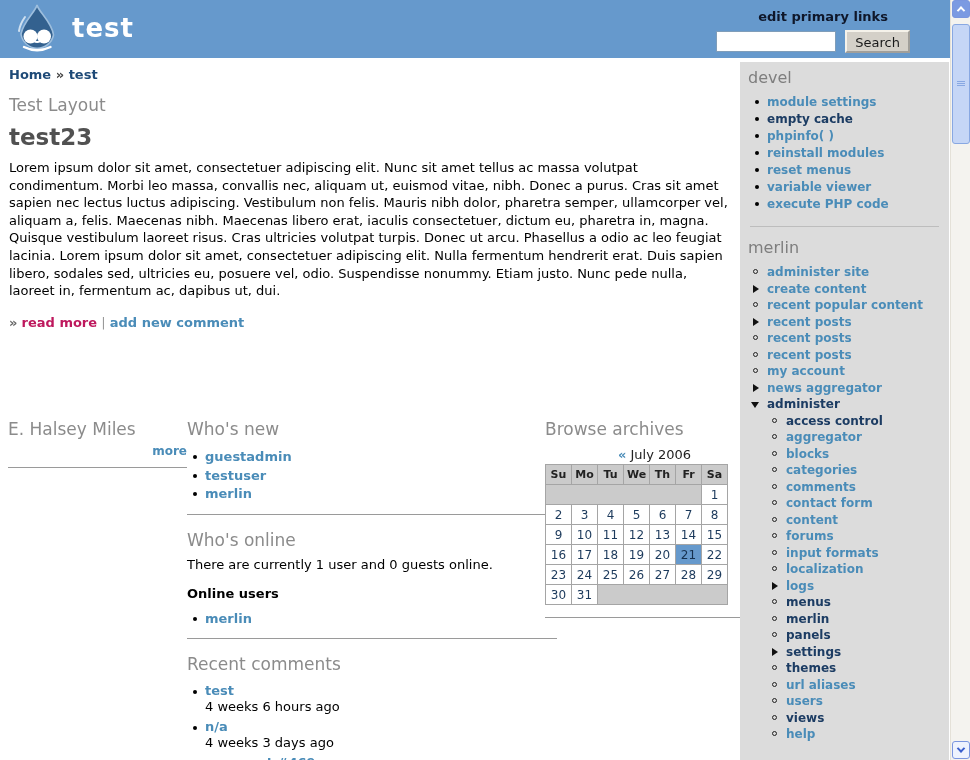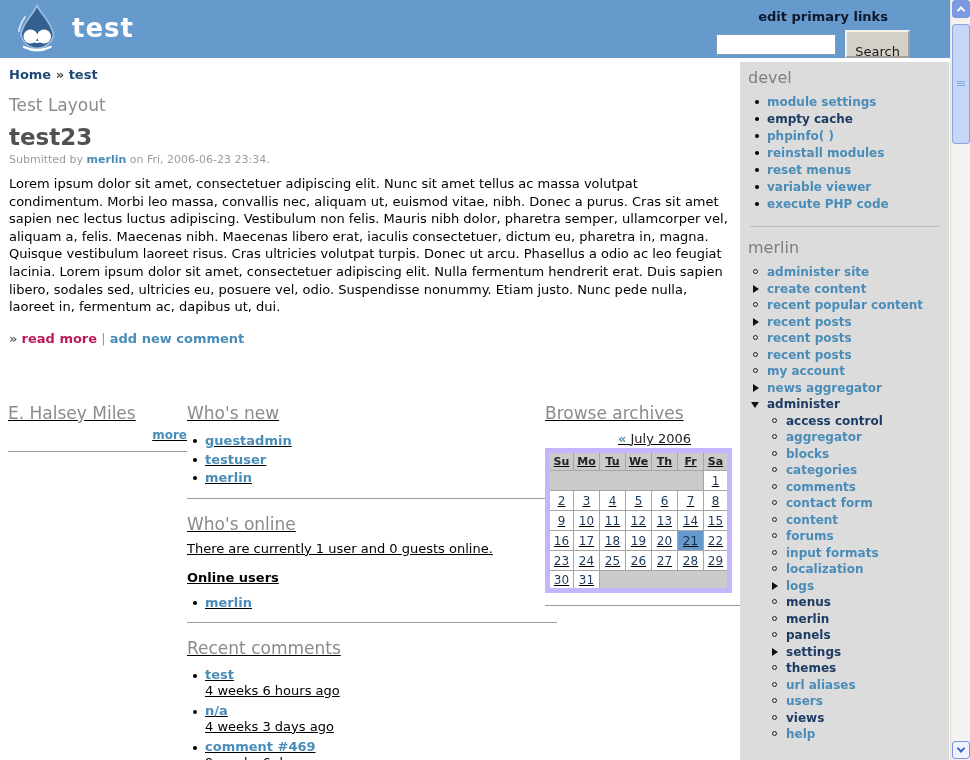--- a/index.html
+++ b/index.html
@@ -8,21 +8,21 @@
   body { position:relative; }
   a { text-decoration:none; cursor:pointer; }
 
   
   .header { position:absolute; left:0; top:0; width:950px; height:58px; background:#6699cc; }
   .logo { position:absolute; left:10px; top:2px; width:54px; height:56px; }
   .site-name { position:absolute; left:72px; top:13px; color:#fff; font-size:26px; font-weight:bold; letter-spacing:1px; }
   .edit-links { position:absolute; right:62px; top:9px; color:#0f172a; font-size:13px; font-weight:bold; }
   .search-wrap { position:absolute; right:40px; top:30px; }
   .search-input { width:120px; height:21px; border:1px solid #7f9db9; background:#fff; font-size:12px; padding:2px 3px; vertical-align:middle; }
-  .search-btn { height:23px; margin-left:4px; background:#d4d0c8; border:2px outset #f5f2ea; font-size:13px; color:#1a1a1a; padding:12px 8px; vertical-align:middle; font-family:"DejaVu Sans",sans-serif; }
+  .search-btn { height:23px; margin-left:4px; background:#d4d0c8; border:2px outset #f5f2ea; font-size:13px; color:#1a1a1a; padding:3px 8px; vertical-align:middle; font-family:"DejaVu Sans",sans-serif; }
 
   
   .scrollbar { position:absolute; right:0; top:0; width:20px; height:760px; background:#f4f3ef; border-left:1px solid #e4e1d8; }
   .sb-btn { position:absolute; left:1px; width:18px; height:18px; border-radius:3px; border:1px solid #7a96df; display:flex; align-items:center; justify-content:center; }
   .sb-up { top:0; background:#7b9ae2; }
   .sb-down { bottom:1px; background:#eef3fe; }
   .chev { width:6px; height:6px; border-style:solid; border-width:2px 2px 0 0; }
   .chev.up { border-color:#fff; transform:rotate(-45deg) translate(-1px,1px); }
   .chev.down { border-color:#3a5fcd; transform:rotate(135deg) translate(-1px,1px); }
   .sb-thumb { position:absolute; left:1px; top:24px; width:18px; height:120px; background:#c5d6f6; border:1px solid #88a8e2; border-radius:3px; }
@@ -39,42 +39,42 @@
   .submitted a { color:#4a8cb8; font-weight:bold; }
   .node-body { margin:9px 9px 0 9px; font-size:13px; line-height:17.6px; color:#000; }
   .node-links { margin:15px 0 0 9px; font-size:13px; }
   .node-links .mk { color:#666; font-weight:bold; }
   .node-links .sep { color:#999; }
   .lnk { color:#4a8cb8; font-weight:bold; }
   .lnk.dk { color:#be185d; }
   .vst { color:#1c3c63 !important; }
 
   
-  .col { position:absolute; top:340px;text-decoration:underline; }
+  .col { position:absolute; top:356px; }
   .col h2 { font-size:17px; font-weight:normal; color:#8b8b8b; padding-top:5px; }
   .col-left { left:8px; width:179px; }
   .col-mid { left:187px; width:370px; }
   .col-right { left:545px; width:185px; }
   .more-row { text-align:right; margin-top:5px; font-size:12px; }
   .rule { border:none; border-top:1px solid #9a9a9a; margin-top:9px; }
   .col-mid .rule { margin:10px 0; }
   ul.blist { list-style:none; margin-top:9px; }
   ul.blist li { padding-left:18px; position:relative; line-height:18.5px; font-size:13px; }
   .b-disc { position:absolute; left:6px; top:7px; width:4px; height:4px; background:#000; border-radius:50%; }
   .status-line { font-size:13px; margin-top:7px; color:#000; }
   .sub-head { font-size:13px; font-weight:bold; margin-top:14px; color:#000; }
   ul.clist { list-style:none; margin-top:9px; }
   ul.clist li { padding-left:18px; position:relative; font-size:13px; margin-bottom:5px; line-height:15.5px; }
   ul.clist .age { color:#000; }
 
   
   .cal { margin-top:8px; width:219px; }
   .cal-cap { text-align:center; font-size:13px; color:#222; margin-bottom:2px; }
   .cal-cap a { color:#4a8cb8; font-weight:bold; }
-  table.cal-t { border-collapse:collapse; border:5px solid #c4b5fd; }
+  table.cal-t { border-collapse:collapse; border:1px solid #c4b5fd; }
   .cal-t th { width:26px; height:20px; background:#cbcbcb; border:1px solid #a5a5a5; font-size:11px; color:#222; }
   .cal-t td { width:26px; height:20px; border:1px solid #a5a5a5; text-align:center; font-size:12px; color:#1c3a5c; background:#fff; cursor:pointer; }
   .cal-t td.empty { background:#cbcbcb; cursor:default; }
   .cal-t td.selected { background:#6699cc; color:#15304e; }
   .cal-rule { border:none; border-top:1px solid #9a9a9a; margin-top:12px; }
 
   
   .sidebar { position:absolute; left:740px; top:62px; width:209px; height:698px; background:#dcdcdc; padding:6px 0 0 8px; }
   .sidebar h2 { font-size:16px; font-weight:normal; color:#7e7e7e; }
   ul.devel { list-style:none; margin:7px 0 0 5px; }
@@ -114,25 +114,20 @@
 
   <div class="breadcrumb">
     <a>Home</a>
     <span>»</span>
     <a>test</a>
   </div>
 
   <h1 class="page-title">Test Layout</h1>
   <h2 class="node-title">test23</h2>
 
-  <div class="submitted">
-    <span>Submitted by</span>
-    <a>merlin</a>
-    <span>on Fri, 2006-06-23 23:34.</span>
-  </div>
 
   <p class="node-body">Lorem ipsum dolor sit amet, consectetuer adipiscing elit. Nunc sit amet tellus ac massa volutpat condimentum. Morbi leo massa, convallis nec, aliquam ut, euismod vitae, nibh. Donec a purus. Cras sit amet sapien nec lectus luctus adipiscing. Vestibulum non felis. Mauris nibh dolor, pharetra semper, ullamcorper vel, aliquam a, felis. Maecenas nibh. Maecenas libero erat, iaculis consectetuer, dictum eu, pharetra in, magna. Quisque vestibulum laoreet risus. Cras ultricies volutpat turpis. Donec ut arcu. Phasellus a odio ac leo feugiat lacinia. Lorem ipsum dolor sit amet, consectetuer adipiscing elit. Nulla fermentum hendrerit erat. Duis sapien libero, sodales sed, ultricies eu, posuere vel, odio. Suspendisse nonummy. Etiam justo. Nunc pede nulla, laoreet in, fermentum ac, dapibus ut, dui.</p>
 
   <div class="node-links">
     <span class="mk">»</span>
     <a class="lnk dk">read more</a>
     <span class="sep">|</span>
     <a class="lnk">add new comment</a>
   </div>
 

